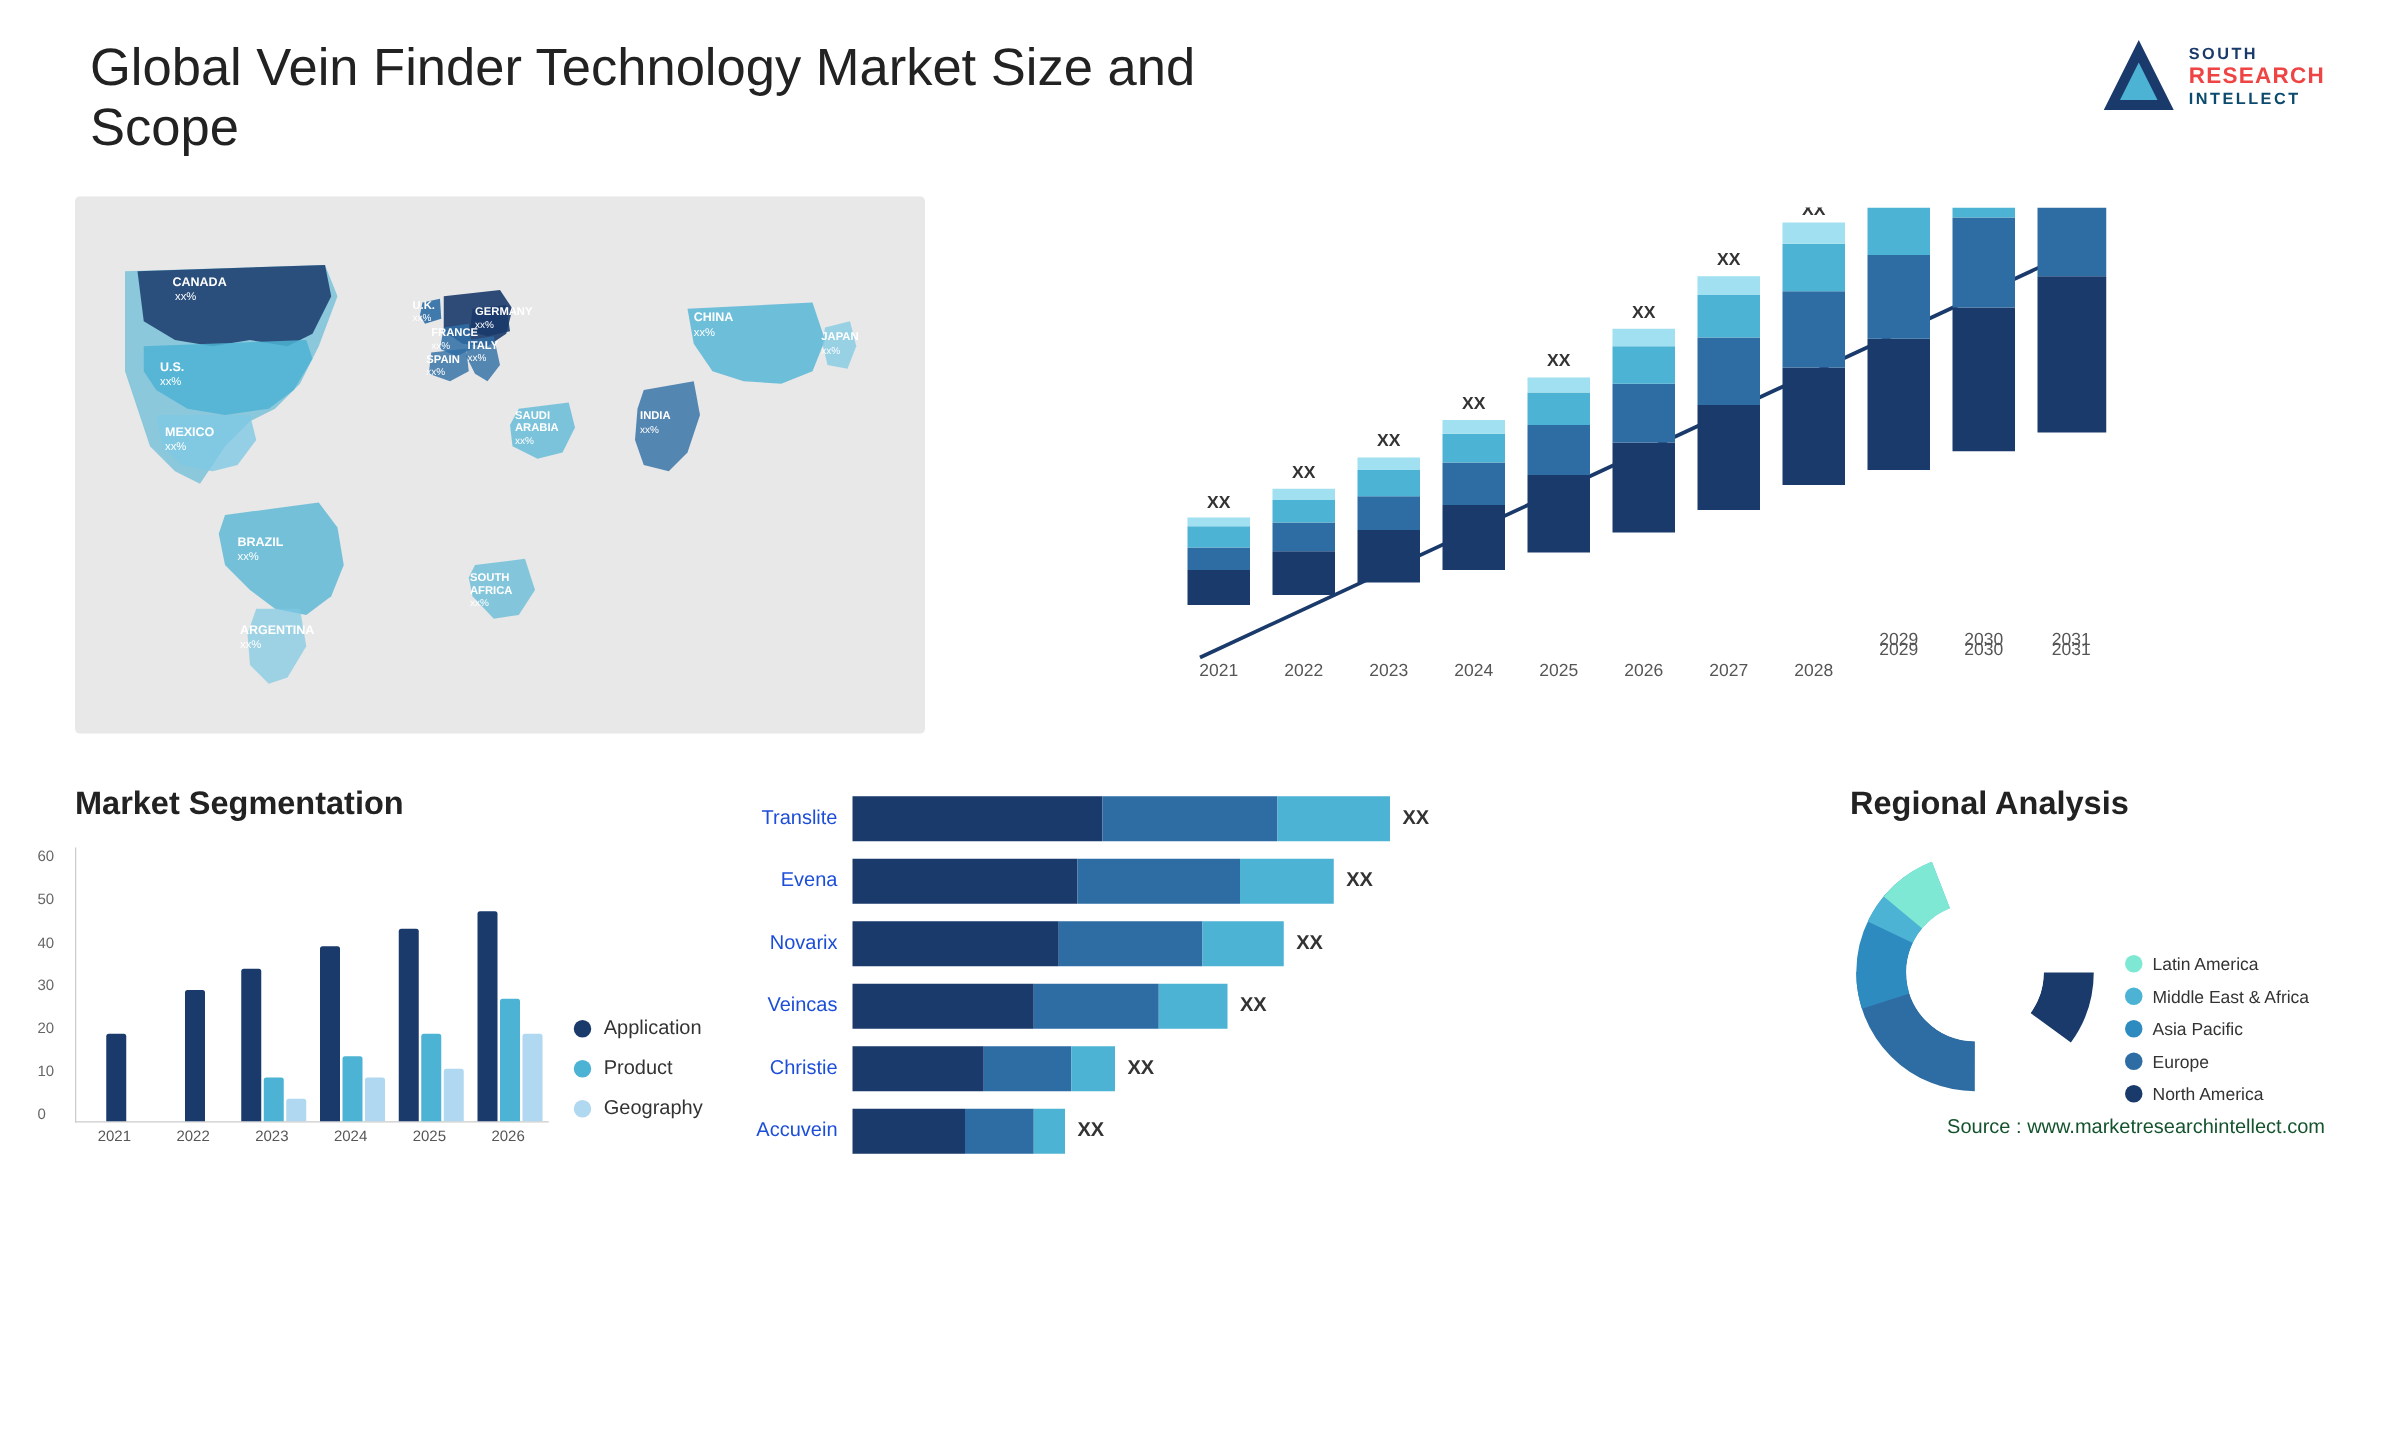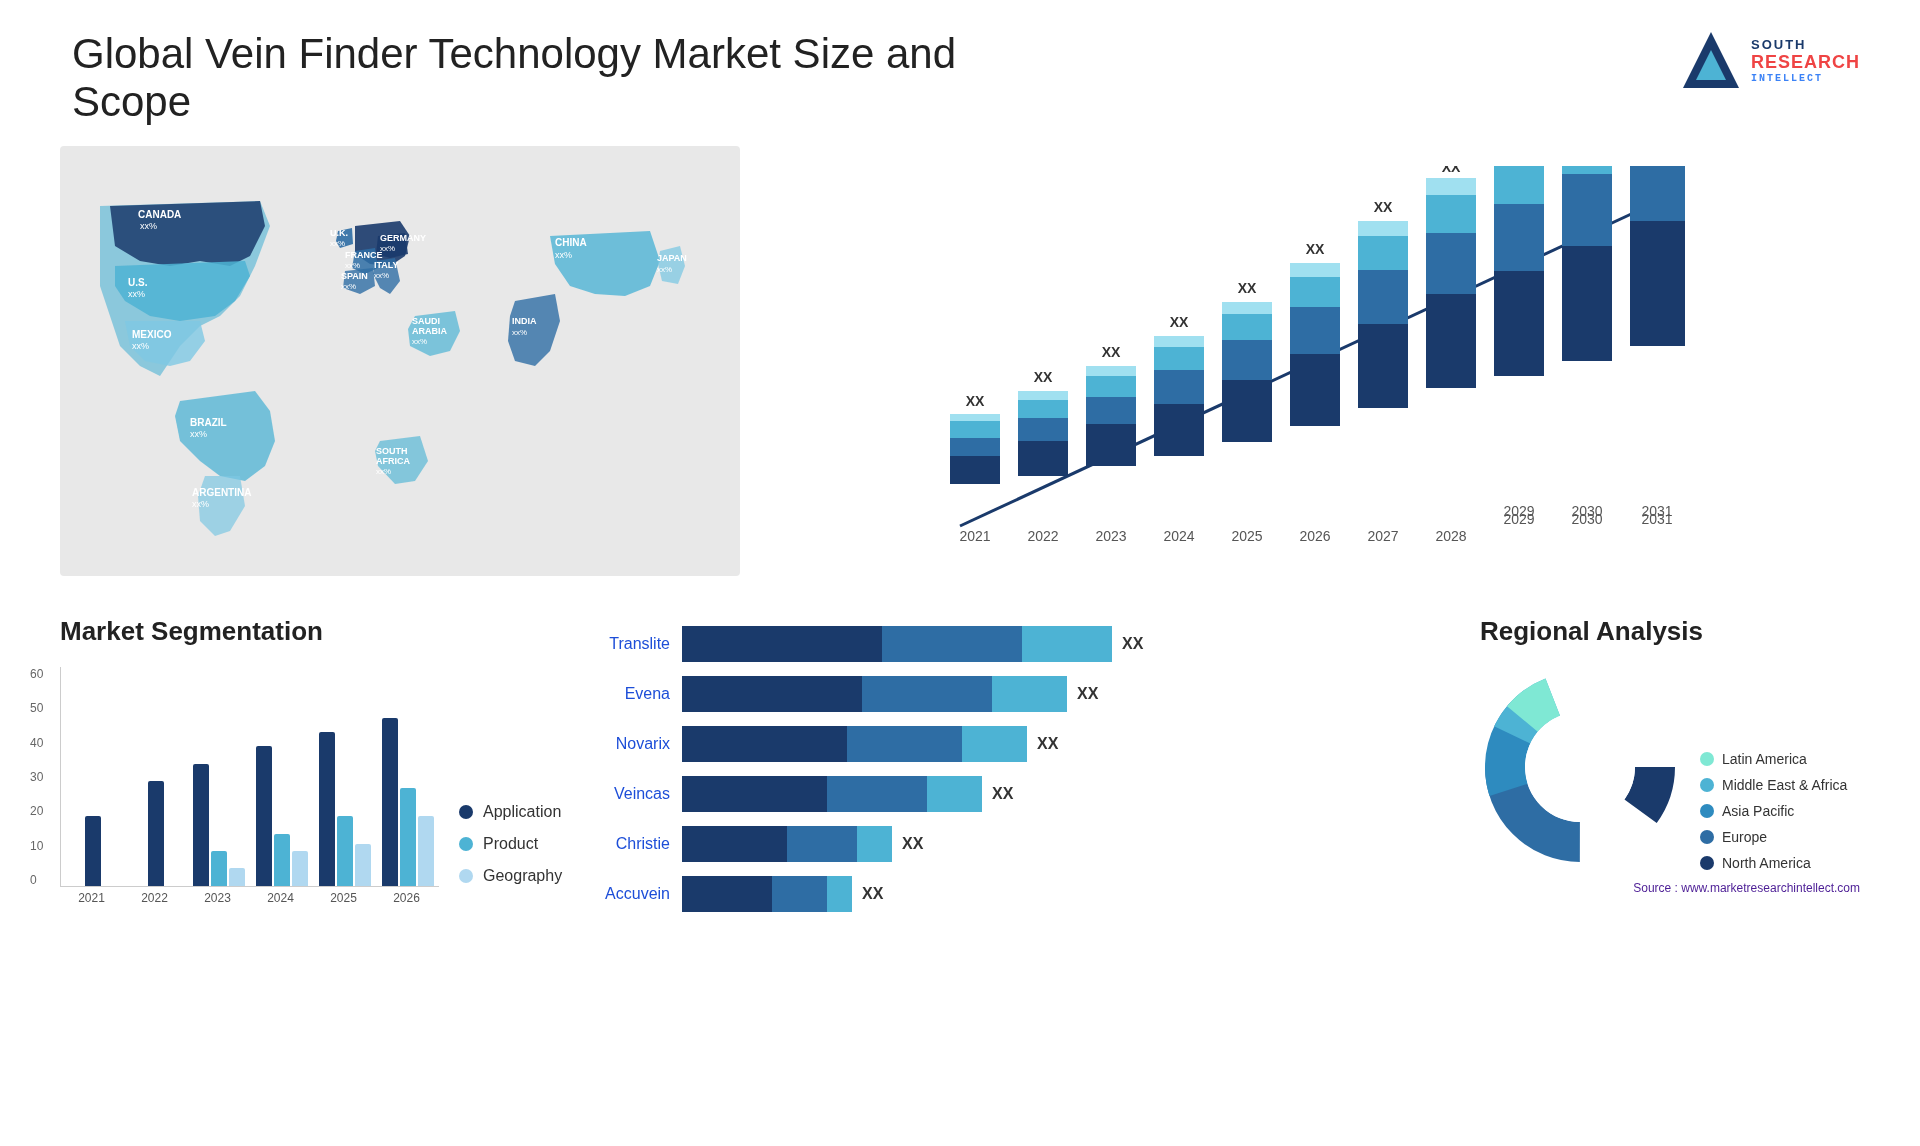--- a/index.html
+++ b/index.html
@@ -40,36 +40,37 @@
       display: flex;
       align-items: center;
       gap: 10px;
     }
     .logo-text-block {
       display: flex;
       flex-direction: column;
     }
     .logo-text-top { font-size: 13px; font-weight: 700; color: #1a3a6b; letter-spacing: 2px; }
     .logo-text-mid { font-size: 18px; font-weight: 700; color: #ef4444; letter-spacing: 1px; }
-    .logo-text-bot { font-size: 10px; font-weight: 700; color: #3b82f6; letter-spacing: 2px; font-family: Liberation Mono, monospace; }
+    .logo-text-bot { font-size: 13px; font-weight: 700; color: #0c4a6e; letter-spacing: 2px; }
 
     
     .top-section {
       display: flex;
       gap: 40px;
       margin-bottom: 40px;
       align-items: flex-start;
     }
 
     
     .map-container {
       width: 680px;
       height: 430px;
       position: relative;
       flex-shrink: 0;
+      margin-top: 11px;
     }
     .world-map-svg {
       width: 100%;
       height: 100%;
     }
 
     
     .bar-chart-container {
       flex: 1;
       height: 430px;
@@ -181,22 +182,22 @@
       font-size: 14px;
       color: #333;
     }
     .reg-legend-dot {
       width: 14px;
       height: 14px;
       border-radius: 50%;
       flex-shrink: 0;
     }
     .source-text {
-      font-size: 12px;
-      color: #4c1d95;
+      font-size: 16px;
+      color: #14532d;
       text-align: right;
       margin-top: 10px;
     }
   </style>
 </head>
 <body>
 
 <div class="page-container">
 
   <div class="header">

